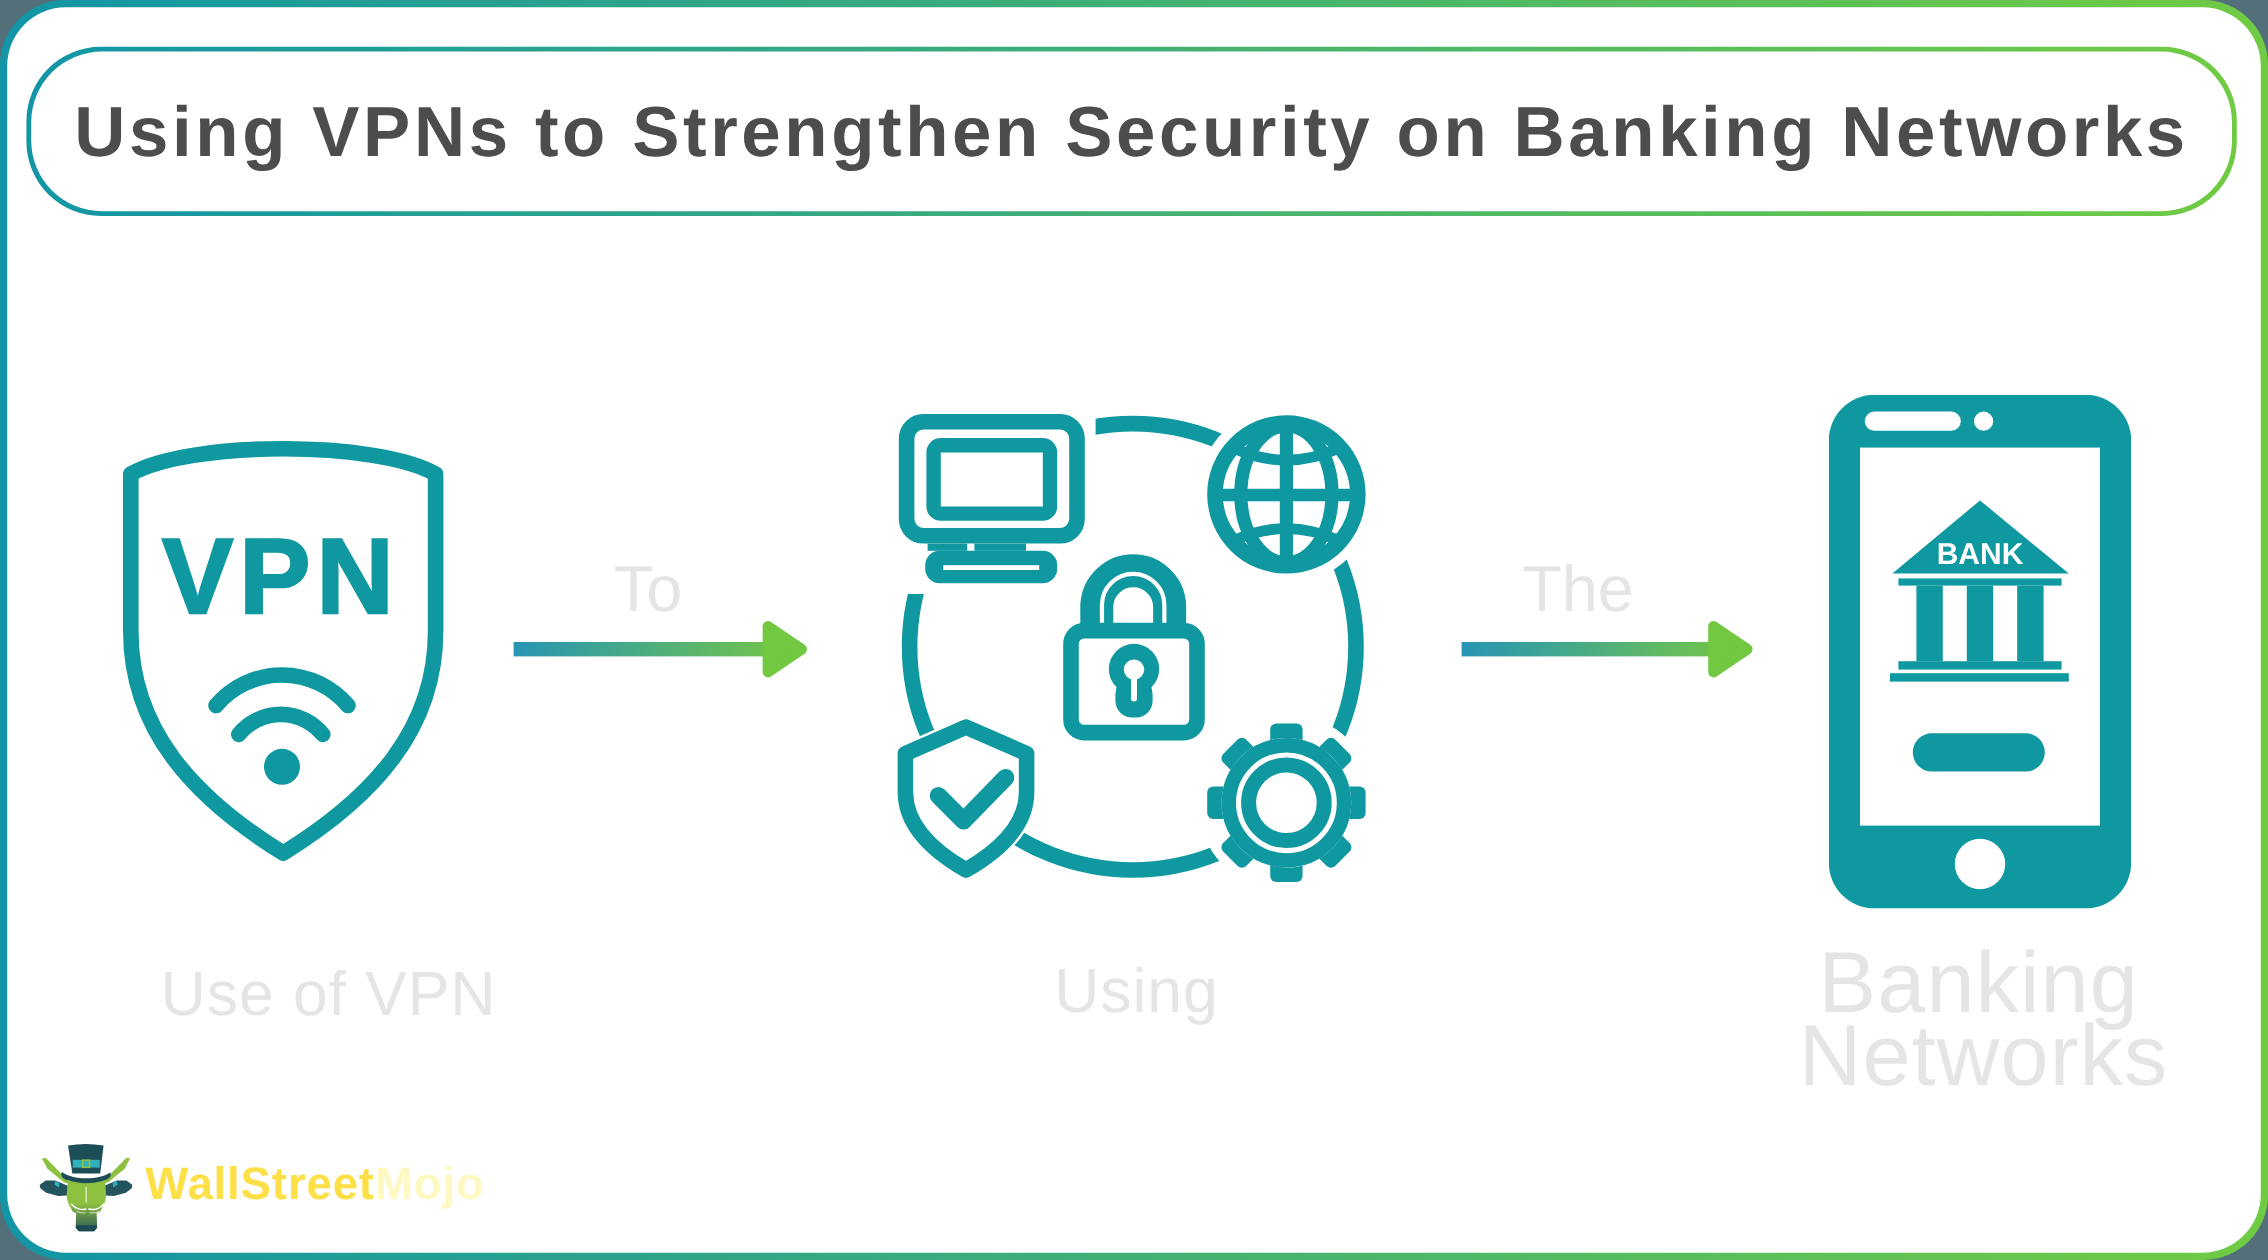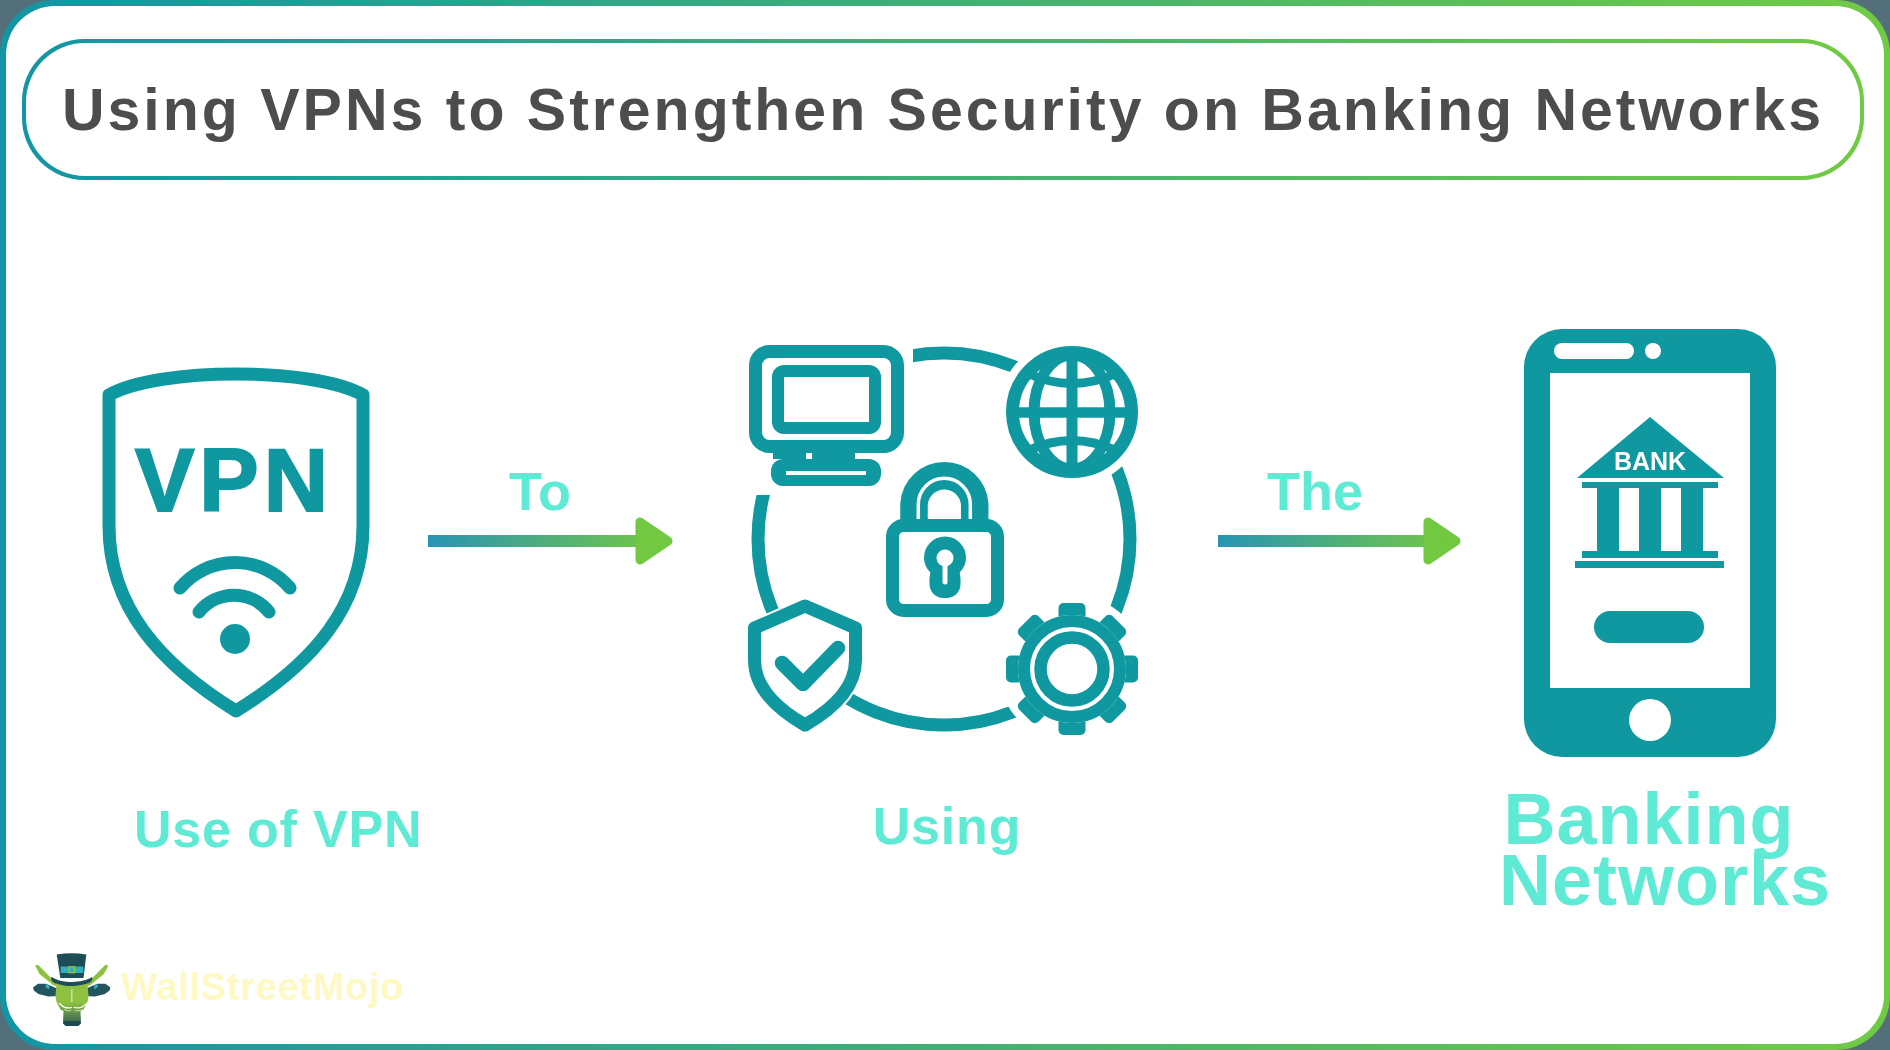--- a/index.html
+++ b/index.html
@@ -2,21 +2,21 @@
 <html><head>
 <meta charset="utf-8">
 <style>
   html,body{margin:0;padding:0;}
   body{width:1890px;height:1050px;background:#53707a;font-family:"Liberation Sans",sans-serif;overflow:hidden;position:relative;}
   .card{position:absolute;left:0;top:0;width:1890px;height:1050px;border-radius:54px;background:linear-gradient(90deg,#1295a6,#70cb43);}
   .card-inner{position:absolute;left:6px;top:6px;right:6px;bottom:6px;border-radius:49px;background:#ffffff;}
   .titlebox{position:absolute;left:22px;top:39px;width:1842px;height:141px;border-radius:62px;background:linear-gradient(90deg,#1295a6,#70cb43);text-decoration:underline;}
   .titlebox-inner{position:absolute;left:4px;top:4px;right:4px;bottom:4px;border-radius:59px;background:#ffffff;display:flex;align-items:center;justify-content:center;}
   .title{font-size:59px;font-weight:bold;color:#4d4d4d;letter-spacing:3px;white-space:nowrap;}
-  .lbl{position:absolute;font-weight:bold;color:#5eead4;text-align:center;}
+  .lbl{position:absolute;font-weight:normal;color:#e5e5e5;text-align:center;}
   .icon{position:absolute;}
   .shaft{position:absolute;height:12px;background:linear-gradient(90deg,#2795b4,#6ec24f);}
 </style>
 </head>
 <body>
 <div class="card">
     <div class="card-inner"></div>
   </div>
 <div class="titlebox">
     <div class="titlebox-inner">
@@ -162,13 +162,13 @@
   <line x1="39.8" y1="41" x2="39.8" y2="54" stroke="#cfe7a4" stroke-width="1.4"></line>
   <path d="M 27.5,55.5 C 31,59.5 36,60.5 39.5,59.5 M 42,59.5 C 46,60.5 51,59.5 54.5,55.3" fill="none" stroke="#ffffff" stroke-width="1.2" stroke-linecap="round"></path>
   <path d="M 32,61.5 C 34.5,62.8 37,63 39,62.6 M 43,62.6 C 45.5,63 48,62.8 50.5,61.5" fill="none" stroke="#e9f5d2" stroke-width="0.7" stroke-linecap="round"></path>
 
   <path d="M 24.7,6.5 Q 39.5,4 54.3,6.5 L 51.5,30 L 28.3,30 Z" fill="#1d4e58"></path>
   <rect x="28.6" y="18.5" width="22.6" height="6.5" fill="#2fb0bd"></rect>
   <rect x="36.3" y="18.2" width="7" height="7.2" fill="#8fc140"></rect>
   <rect x="37.7" y="19.6" width="4.2" height="4.4" fill="#2fb0bd"></rect>
   <path d="M 19.6,28.7 C 28,35.5 51,35.7 59.8,29.1 C 61.3,31.8 59.5,34.3 55.5,35.5 C 45,38.8 34,38.8 23.8,35.4 C 19.9,34.1 18.2,31.4 19.6,28.7 Z" fill="#1d4e58"></path>
 </svg>
-<div style="position:absolute;left:121px;top:966px;font-size:38px;font-weight:bold;letter-spacing:0.7px;"><span style="color:#fef9c3;">WallStreet</span><span style="color:#fef9c3;">Mojo</span></div>
+<div style="position:absolute;left:121px;top:966px;font-size:38px;font-weight:bold;letter-spacing:0.7px;"><span style="color:#fde047;">WallStreet</span><span style="color:#fef9c3;">Mojo</span></div>
 
 </body></html>

